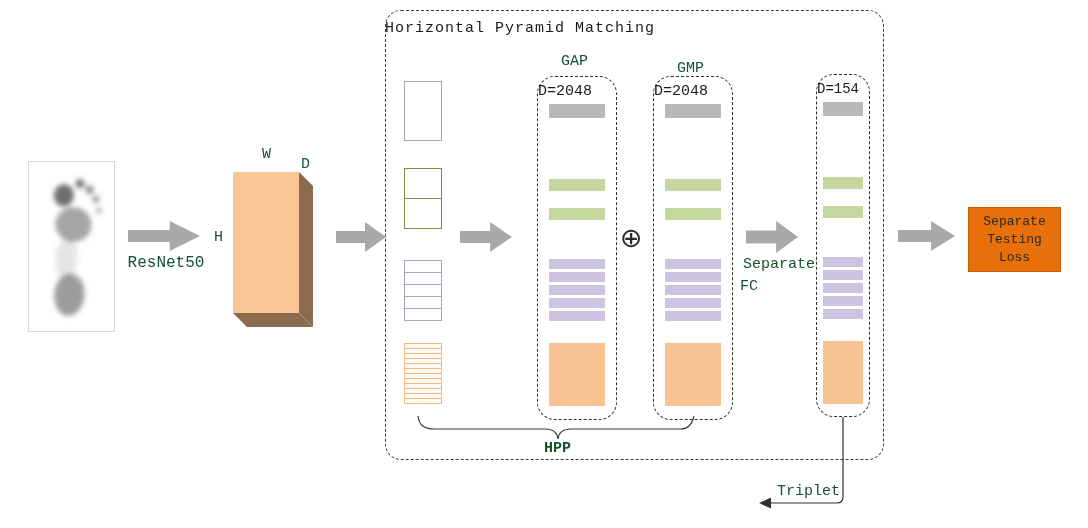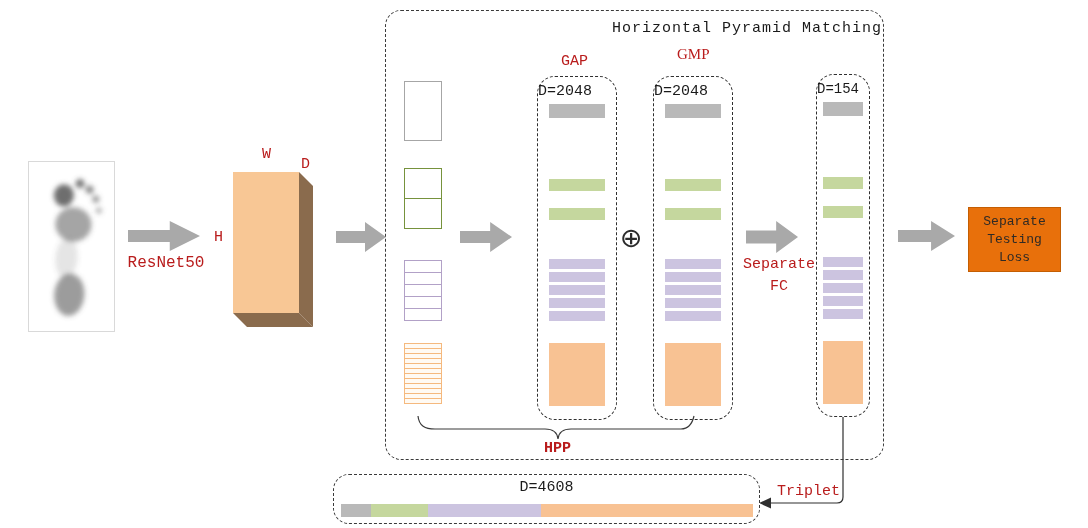--- a/index.html
+++ b/index.html
@@ -1,36 +1,36 @@
 <!DOCTYPE html>
 <html style="--strip_gray: #b9b9b9; --strip_green: #c5d79e; --strip_purple: #ccc4e0; --strip_orange: #f8c293; --part_gray: #a6a6a6; --part_green: #76923c; --part_purple: #b2a1c7; --part_orange: #f5b97e; --loss_box: #e8700b; --tensor_front: #f8c795; --tensor_side: #8a6b4d; --arrow: #a9a9a9;"><head>
 <meta charset="utf-8">
 <style>
   html,body{margin:0;padding:0;background:#ffffff;}
   .stage{
     position:relative;width:1088px;height:528px;background:#ffffff;overflow:hidden;
     font-family:"Liberation Mono","DejaVu Sans Mono",monospace;color:#1a1a1a;
   }
   .abs{position:absolute;box-sizing:border-box;}
-  .lbl{position:absolute;white-space:nowrap;font-size:15px;color:#b91c1c;}
+  .lbl{position:absolute;white-space:nowrap;font-size:15px;color:#14532d;}
   .center{text-align:center;}
 
   
   .footprint{position:absolute;left:28px;top:161px;width:85px;height:169px;
     background:#fff;border:1px solid #d9d9d9;}
   .footprint svg{display:block;width:100%;height:100%;}
 
   
   .arrow{position:absolute;background:var(--arrow);
     clip-path:polygon(0 30%,58% 30%,58% 0,100% 50%,58% 100%,58% 70%,0 70%);}
 
   
   .hpm-box{position:absolute;left:385px;top:10px;width:497px;height:448px;
     border:1.6px dashed #3a3a3a;border-radius:16px;background:transparent;}
-  .title{position:absolute;left:385px;top:20px;width:497px;text-align:right;
+  .title{position:absolute;left:385px;top:20px;width:497px;text-align:left;
     font-size:15px;letter-spacing:1px;}
 
   
   .partition{position:absolute;left:404px;width:38px;display:flex;flex-direction:column;
     background:#fff;box-sizing:border-box;}
   .p-gray{border:1px solid var(--part_gray);color:var(--part_gray);}
   .p-green{border:1px solid var(--part_green);color:var(--part_green);}
   .p-purple{border:1px solid var(--part_purple);color:var(--part_purple);}
   .p-orange{border:1px solid var(--part_orange);color:var(--part_orange);background:#fffaf3;}
   .prow{flex:1;}
@@ -132,21 +132,21 @@
       <div class="prow"></div>
       <div class="prow"></div>
       <div class="prow"></div>
       <div class="prow"></div>
       <div class="prow"></div>
     </div>
 
   <div class="arrow abs" style="left:460px;top:222px;width:52px;height:30px;"></div>
 
   <div class="lbl" style="left:561px;top:53px;">GAP</div>
-  <div class="lbl" style="left:677px;top:46px;font-family:Liberation Serif, serif;">GMP</div>
+  <div class="lbl" style="left:677px;top:60px;">GMP</div>
 
   <div class="fcol" style="left:537px;top:76px;width:78px;height:342px;">
     <div class="dim">D=2048</div>
     <div class="bars">
         <div class="cbar s-gray" style="top: 27px; height: 14px;"></div>
         <div class="cbar s-green" style="top: 102px; height: 12px;"></div>
         <div class="cbar s-green" style="top: 131px; height: 12px;"></div>
         <div class="cbar s-purple" style="top: 182px; height: 10px;"></div>
         <div class="cbar s-purple" style="top: 195px; height: 10px;"></div>
         <div class="cbar s-purple" style="top: 208px; height: 10px;"></div>
@@ -168,21 +168,21 @@
         <div class="cbar s-purple" style="top: 195px; height: 10px;"></div>
         <div class="cbar s-purple" style="top: 208px; height: 10px;"></div>
         <div class="cbar s-purple" style="top: 221px; height: 10px;"></div>
         <div class="cbar s-purple" style="top: 234px; height: 10px;"></div>
         <div class="cbar s-orange" style="top: 266px; height: 63px;"></div>
       </div>
   </div>
 
   <div class="arrow abs" style="left:746px;top:221px;width:52px;height:32px;"></div>
   <div class="lbl center" style="left:741px;top:256px;width:76px;">Separate</div>
-  <div class="lbl center" style="left:741px;top:278px;width:76px;">FC</div>
+  <div class="lbl center" style="left:711px;top:278px;width:76px;">FC</div>
 
   <div class="fcol narrow" style="left:816px;top:74px;width:52px;height:341px;">
     <div class="dim" style="font-size:14px;">D=154</div>
     <div class="bars">
         <div class="cbar s-gray" style="top: 27px; height: 14px;"></div>
         <div class="cbar s-green" style="top: 102px; height: 12px;"></div>
         <div class="cbar s-green" style="top: 131px; height: 12px;"></div>
         <div class="cbar s-purple" style="top: 182px; height: 10px;"></div>
         <div class="cbar s-purple" style="top: 195px; height: 10px;"></div>
         <div class="cbar s-purple" style="top: 208px; height: 10px;"></div>
@@ -200,24 +200,15 @@
     <div>Loss</div>
   </div>
 
   <svg class="overlay" viewBox="0 0 1088 528">
     <path d="M418,416 C419,426 425,429 435,429 L545,429 Q557,429 558,439 Q559,429 571,429 L681,429 Q691,429 694,416" fill="none" stroke="#3a3a3a" stroke-width="1.2"></path>
     <path d="M843,417 L843,497 Q843,503 837,503 L770,503" fill="none" stroke="#2f2f2f" stroke-width="1.2"></path>
     <polygon points="759,503 771,497.5 771,508.5" fill="#2f2f2f"></polygon>
   </svg>
   <div class="lbl" style="left:544px;top:440px;font-weight:bold;">HPP</div>
 
-  <div class="concat-box">
-    <div class="dim">D=4608</div>
-    <div class="concat-bar">
-        <div class="s-gray" style="width: 30px;"></div>
-        <div class="s-green" style="width: 57px;"></div>
-        <div class="s-purple" style="width: 113px;"></div>
-        <div class="s-orange" style="width: 212px;"></div>
-      </div>
-  </div>
   <div class="lbl" style="left:777px;top:483px;">Triplet</div>
 
 </div>
 
 </body></html>

